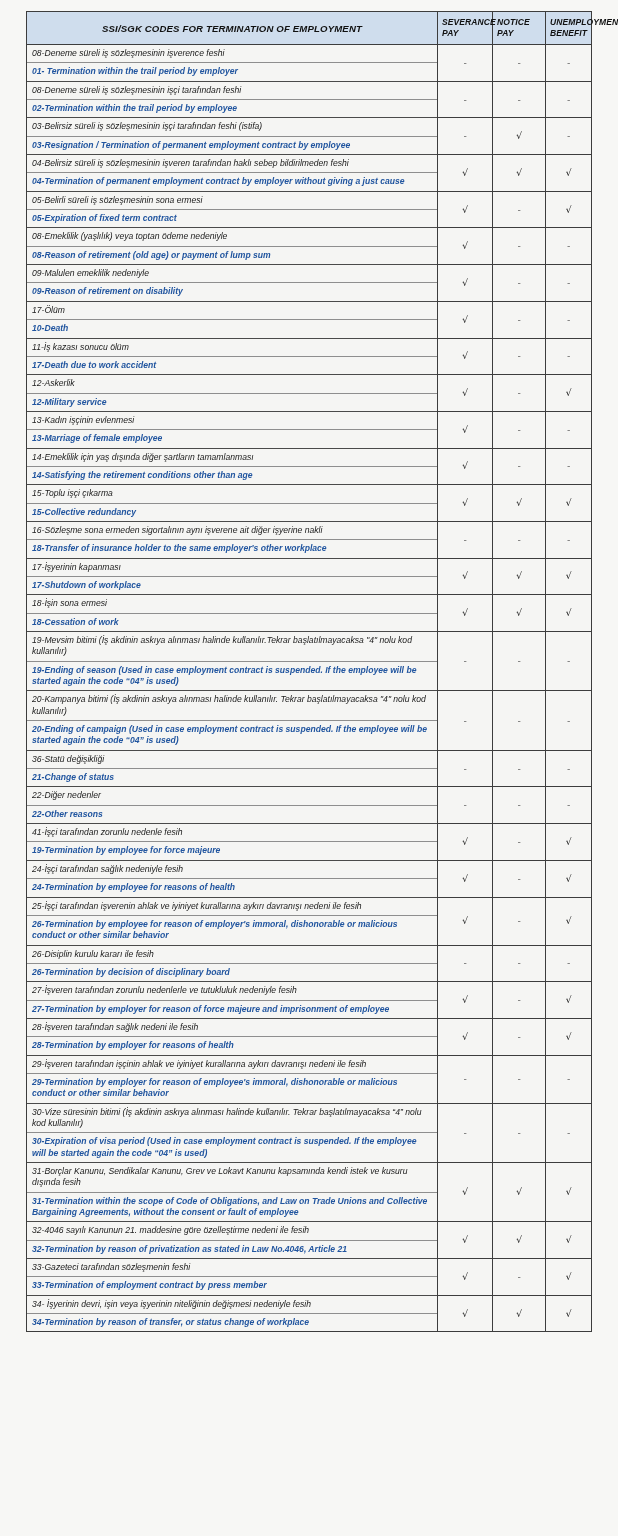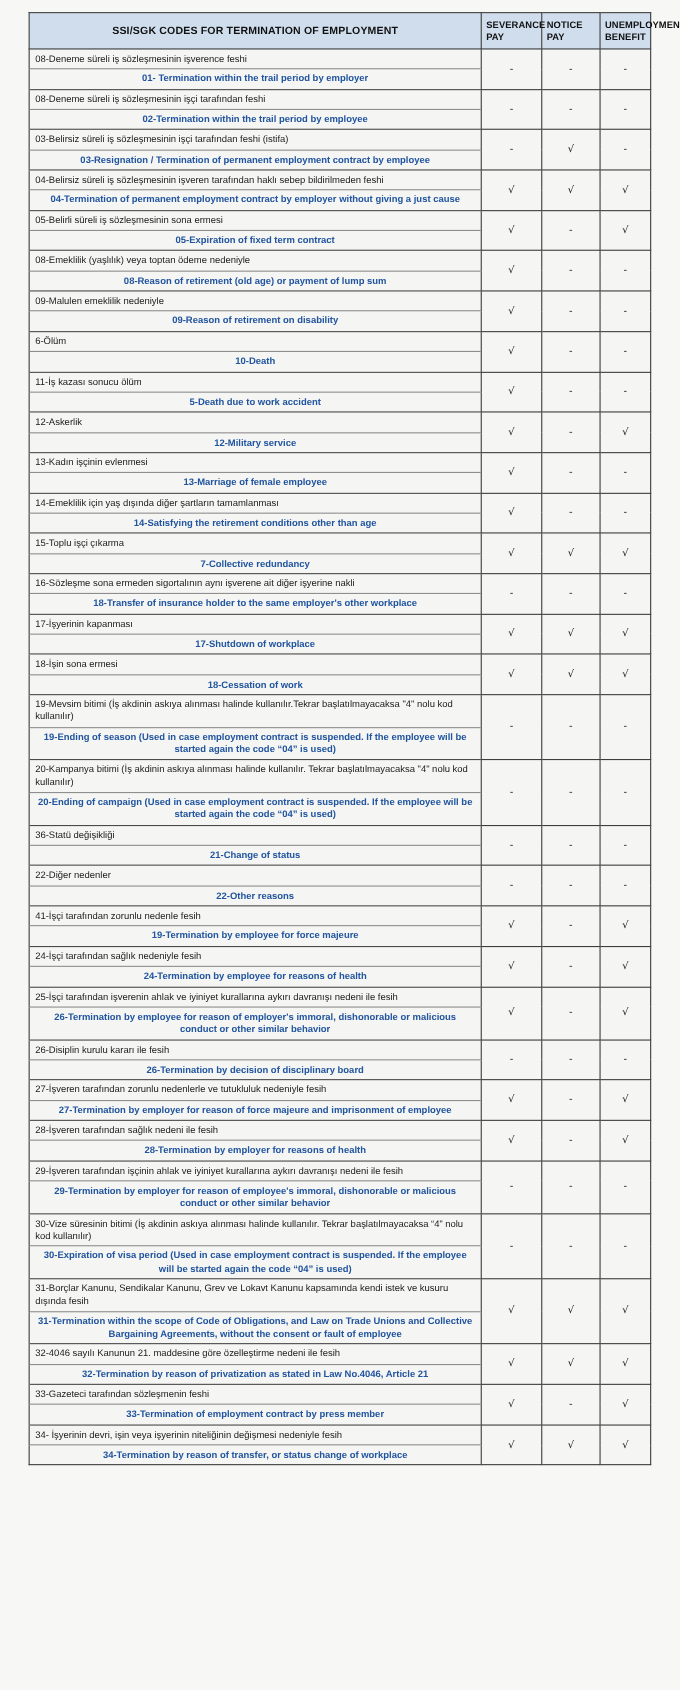--- a/index.html
+++ b/index.html
@@ -13,20 +13,21 @@
     font-family: "Liberation Sans", sans-serif;
     -webkit-font-smoothing: antialiased;
   }
   #page {
     position: relative;
     width: 618px;
     height: 1536px;
     background: #f7f7f5;
     box-sizing: border-box;
     padding: 11px 27px 0 26px;
+    font-style: italic;
   }
   table.codes {
     width: 565px;
     border-collapse: collapse;
     table-layout: fixed;
     background: #f5f5f3;
     border: 1px solid #3d3d3d;
   }
   table.codes col.c-desc  { width: 411px; }
   table.codes col.c-sev   { width: 55px; }
@@ -67,21 +68,20 @@
     font-size: 8.6px;
     line-height: 1.32;
     color: #1a1a1a;
     vertical-align: middle;
     background: #f5f5f3;
   }
   td.desc.tr-line { }
   td.desc.en-line {
     color: #21559f;
     font-weight: bold;
-    text-align: center;
   }
   tr.grp-first td.desc,
   tr.grp-first td.mark {
     border-top: 1px solid #4a4a4a;
   }
   td.mark {
     border: 1px solid #3d3d3d;
     border-top: 1px solid #4a4a4a;
     text-align: center;
     vertical-align: middle;
@@ -174,36 +174,36 @@
         <tr class="grp-first">
           <td class="desc tr-line">09-Malulen emeklilik nedeniyle</td>
           <td class="mark" rowspan="2">√</td>
           <td class="mark dash" rowspan="2">-</td>
           <td class="mark dash" rowspan="2">-</td>
         </tr>
         <tr>
           <td class="desc en-line">09-Reason of retirement on disability</td>
         </tr>
         <tr class="grp-first">
-          <td class="desc tr-line">6-Ölüm</td>
+          <td class="desc tr-line">17-Ölüm</td>
           <td class="mark" rowspan="2">√</td>
           <td class="mark dash" rowspan="2">-</td>
           <td class="mark dash" rowspan="2">-</td>
         </tr>
         <tr>
           <td class="desc en-line">10-Death</td>
         </tr>
         <tr class="grp-first">
           <td class="desc tr-line">11-İş kazası sonucu ölüm</td>
           <td class="mark" rowspan="2">√</td>
           <td class="mark dash" rowspan="2">-</td>
           <td class="mark dash" rowspan="2">-</td>
         </tr>
         <tr>
-          <td class="desc en-line">5-Death due to work accident</td>
+          <td class="desc en-line">17-Death due to work accident</td>
         </tr>
         <tr class="grp-first">
           <td class="desc tr-line">12-Askerlik</td>
           <td class="mark" rowspan="2">√</td>
           <td class="mark dash" rowspan="2">-</td>
           <td class="mark" rowspan="2">√</td>
         </tr>
         <tr>
           <td class="desc en-line">12-Military service</td>
         </tr>
@@ -225,21 +225,21 @@
         <tr>
           <td class="desc en-line">14-Satisfying the retirement conditions other than age</td>
         </tr>
         <tr class="grp-first">
           <td class="desc tr-line">15-Toplu işçi çıkarma</td>
           <td class="mark" rowspan="2">√</td>
           <td class="mark" rowspan="2">√</td>
           <td class="mark" rowspan="2">√</td>
         </tr>
         <tr>
-          <td class="desc en-line">7-Collective redundancy</td>
+          <td class="desc en-line">15-Collective redundancy</td>
         </tr>
         <tr class="grp-first">
           <td class="desc tr-line">16-Sözleşme sona ermeden sigortalının aynı işverene ait diğer işyerine nakli</td>
           <td class="mark dash" rowspan="2">-</td>
           <td class="mark dash" rowspan="2">-</td>
           <td class="mark dash" rowspan="2">-</td>
         </tr>
         <tr>
           <td class="desc en-line">18-Transfer of insurance holder to the same employer's other workplace</td>
         </tr>

